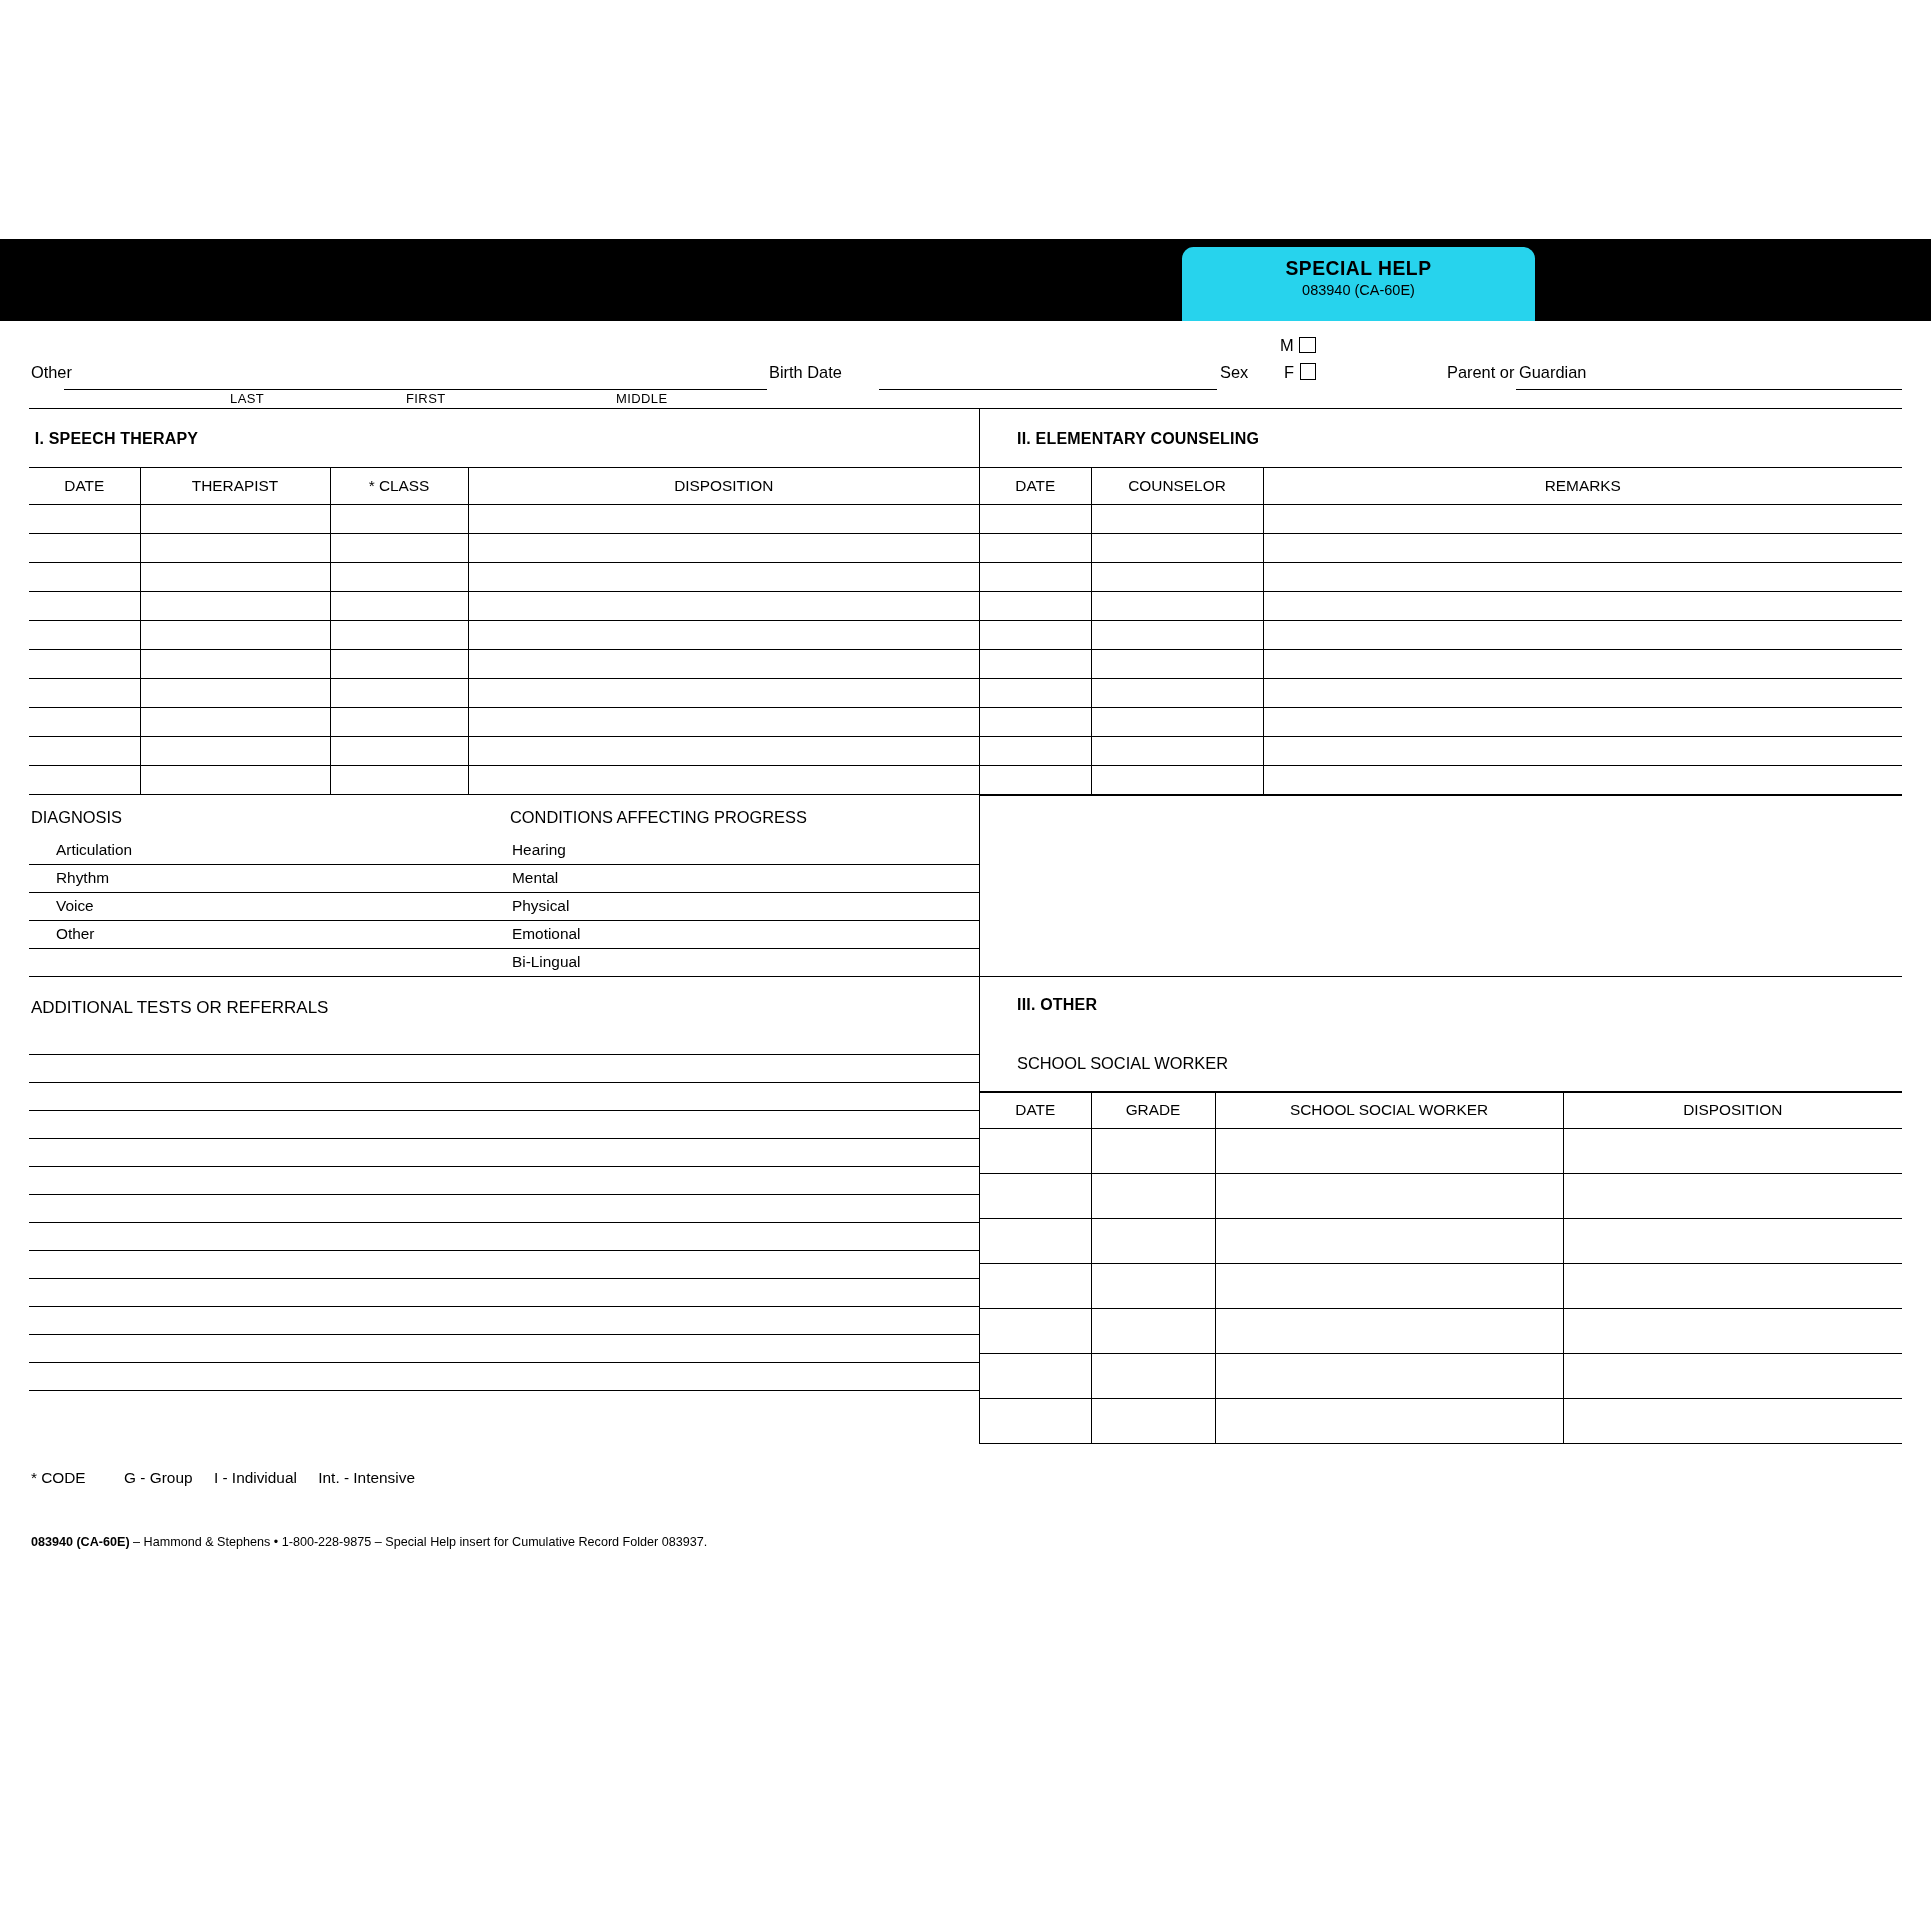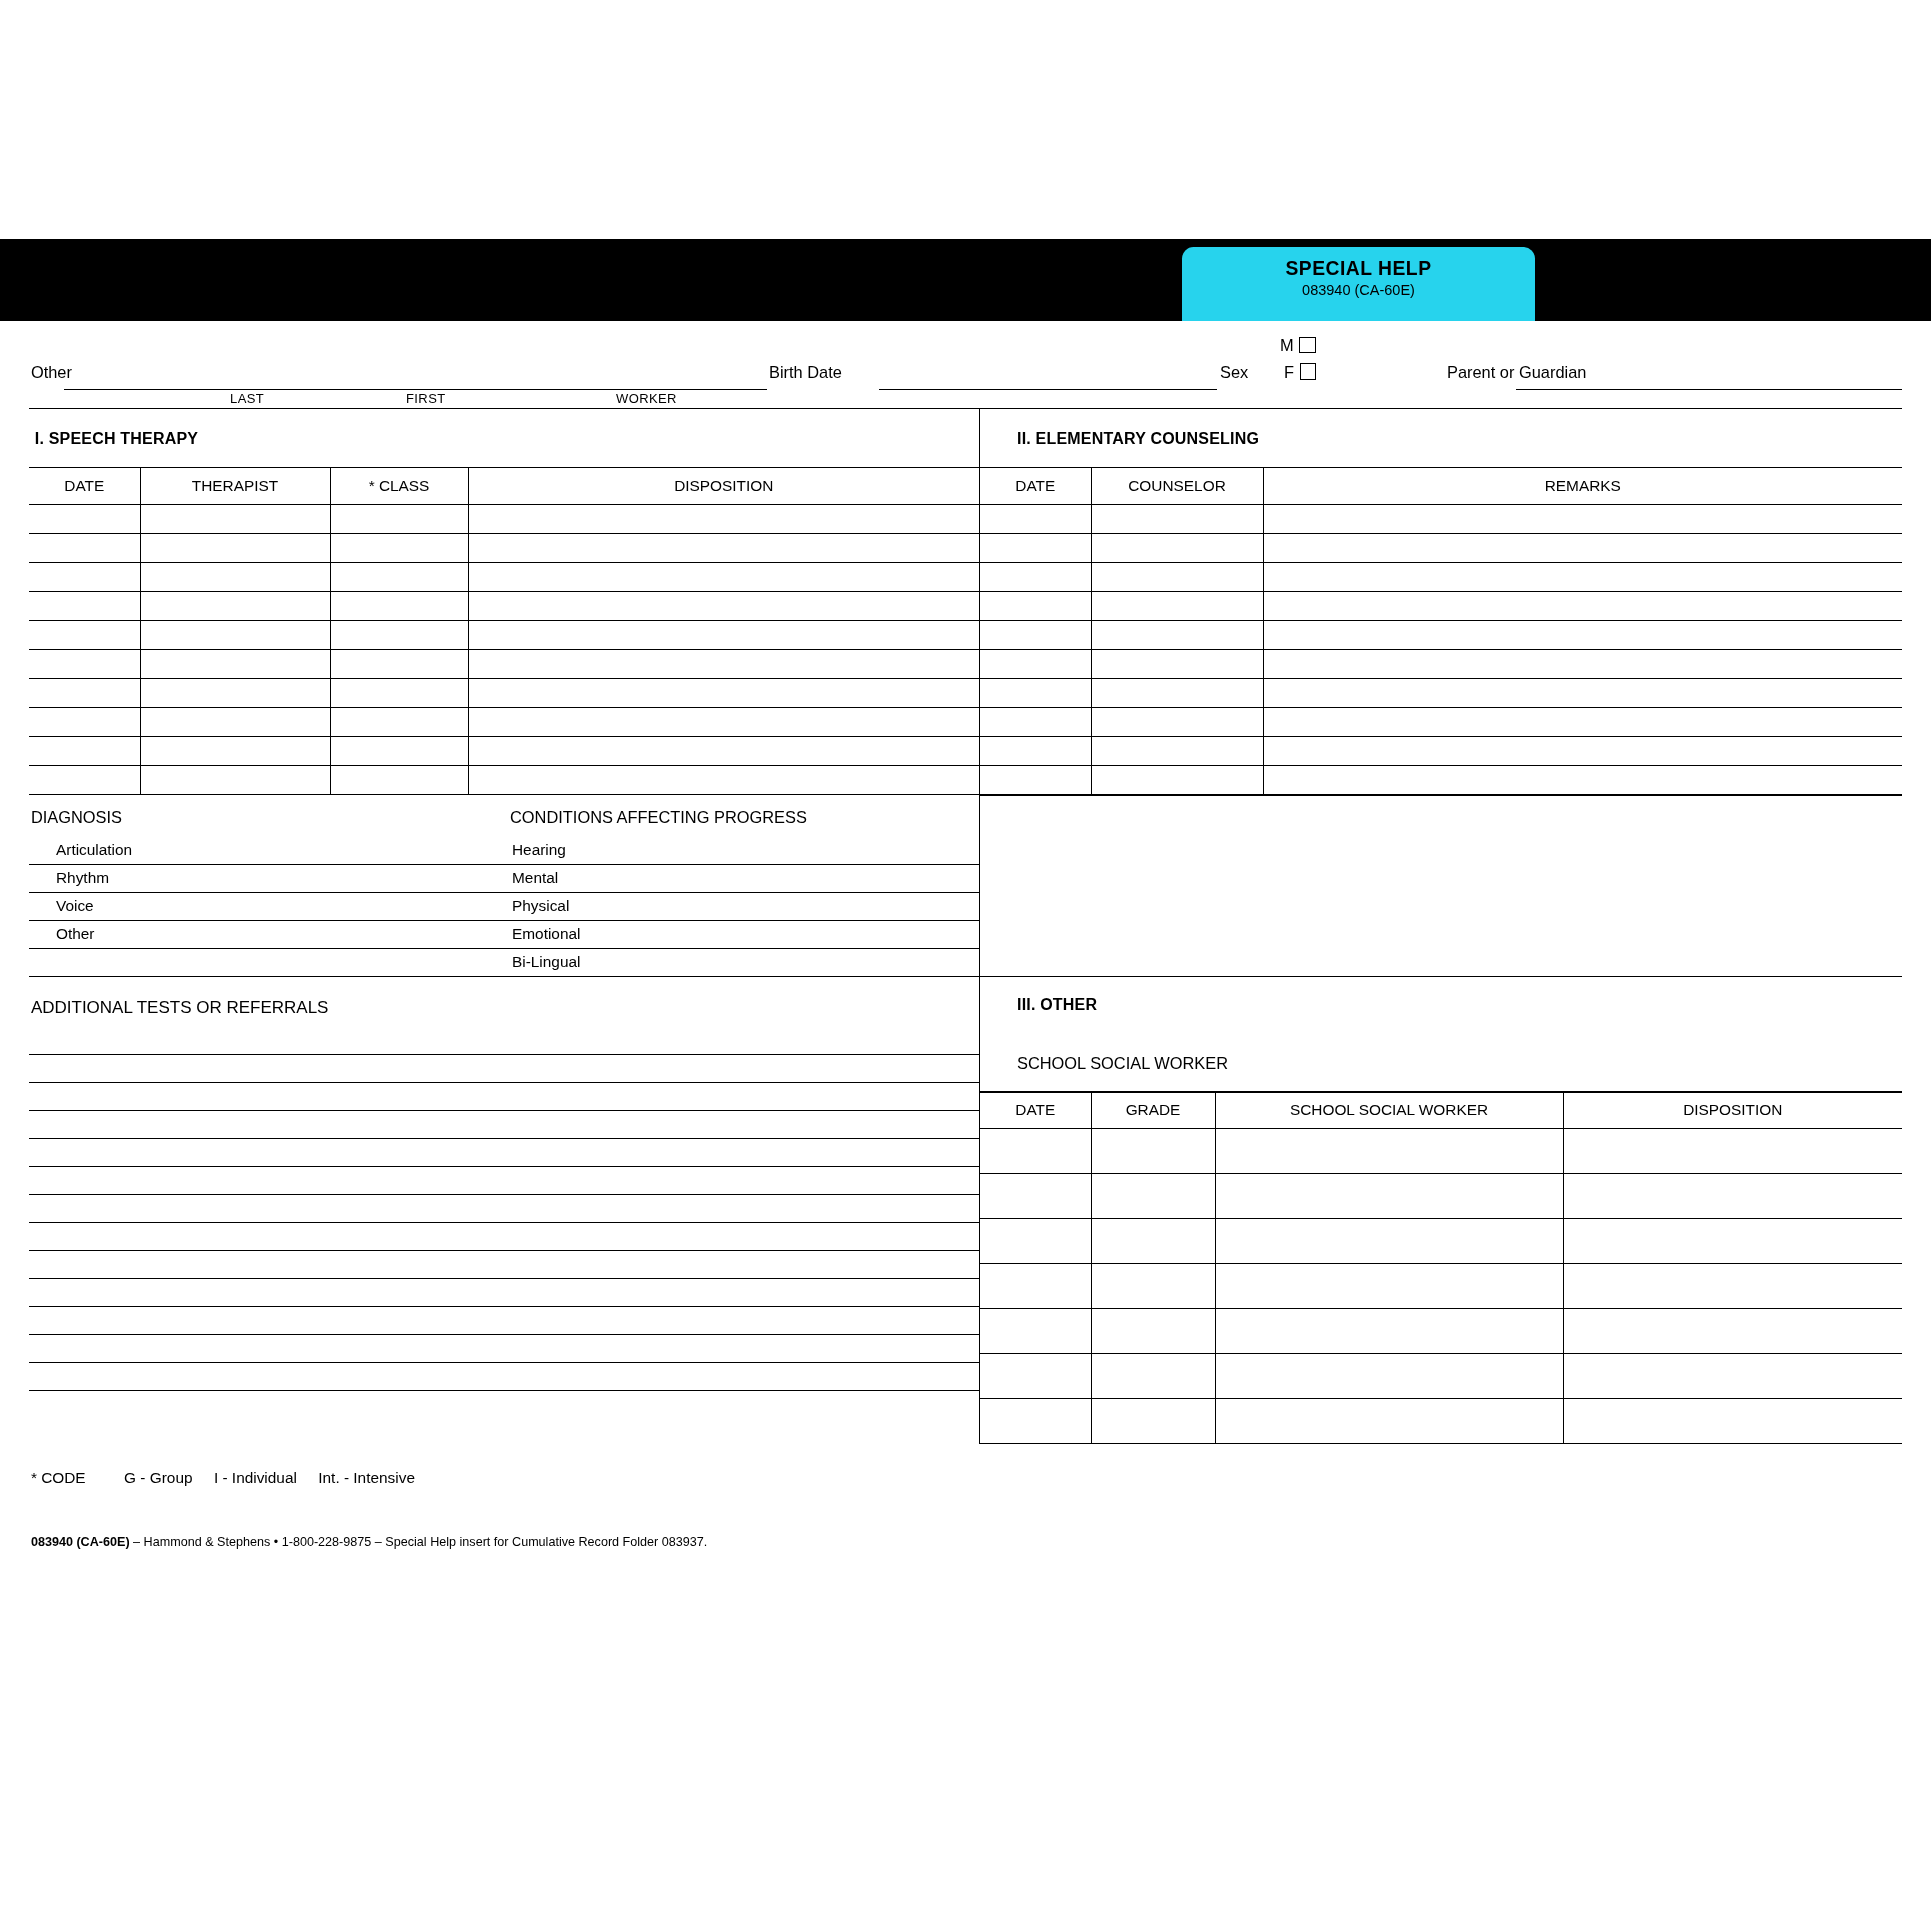--- a/index.html
+++ b/index.html
@@ -232,21 +232,21 @@
       <div class="tab-sub">083940 (CA-60E)</div>
     </div>
   </div>
 
   <div class="content">
 
     <div class="id-row">
       <div class="id-label" style="left:1.9px; top:42px;">Other</div>
       <div class="id-sub" style="left:201px; top:70px;">LAST</div>
       <div class="id-sub" style="left:377px; top:70px;">FIRST</div>
-      <div class="id-sub" style="left:587px; top:70px;">WORKER</div>
+      <div class="id-sub" style="left:587px; top:70px;">MIDDLE</div>
 
       <div class="id-label" style="left:740px; top:42px;">Birth Date</div>
 
       <div class="id-label" style="left:1191px; top:42px;">Sex</div>
 
       <div class="sex-line" style="left:1251px; top:15.4px;">
         <span>M</span><span class="checkbox"></span>
       </div>
       <div class="sex-line" style="left:1255px; top:42px;">
         <span>F</span><span class="checkbox"></span>

